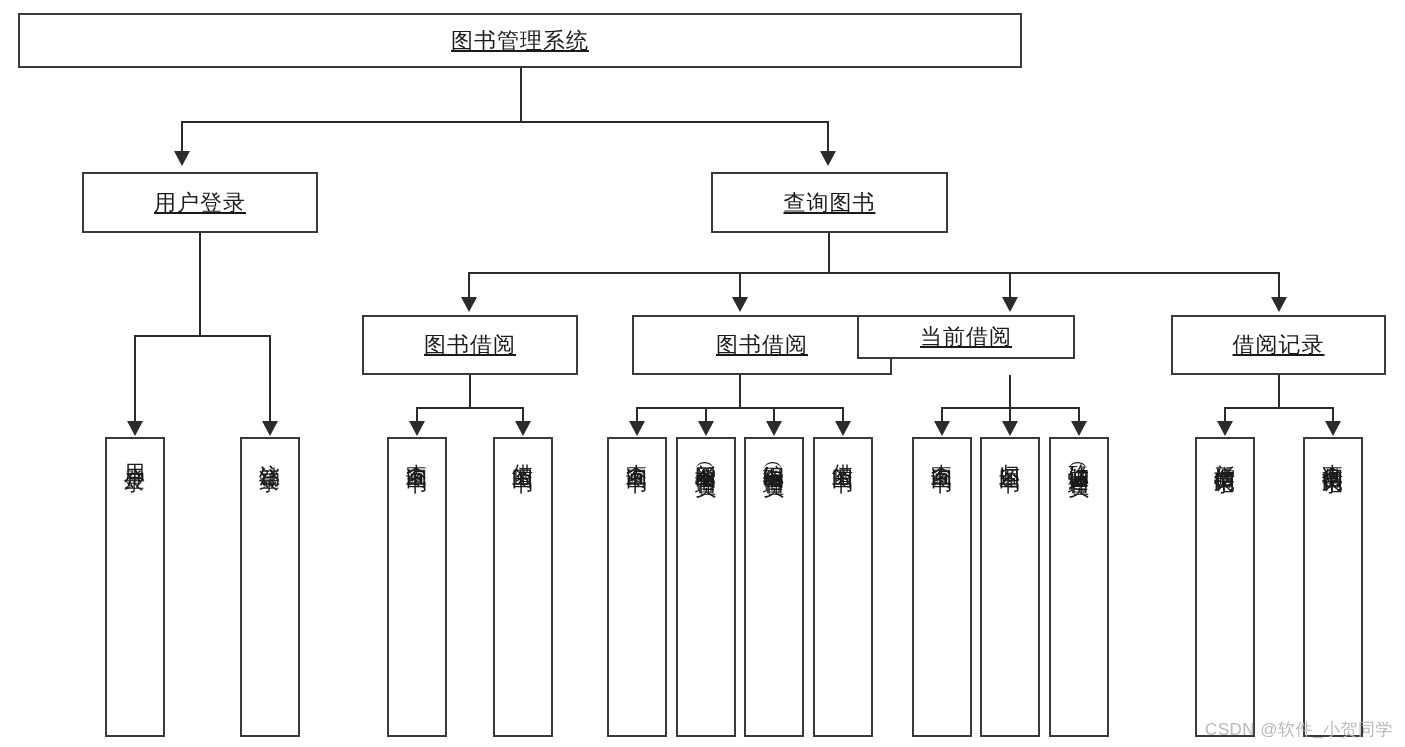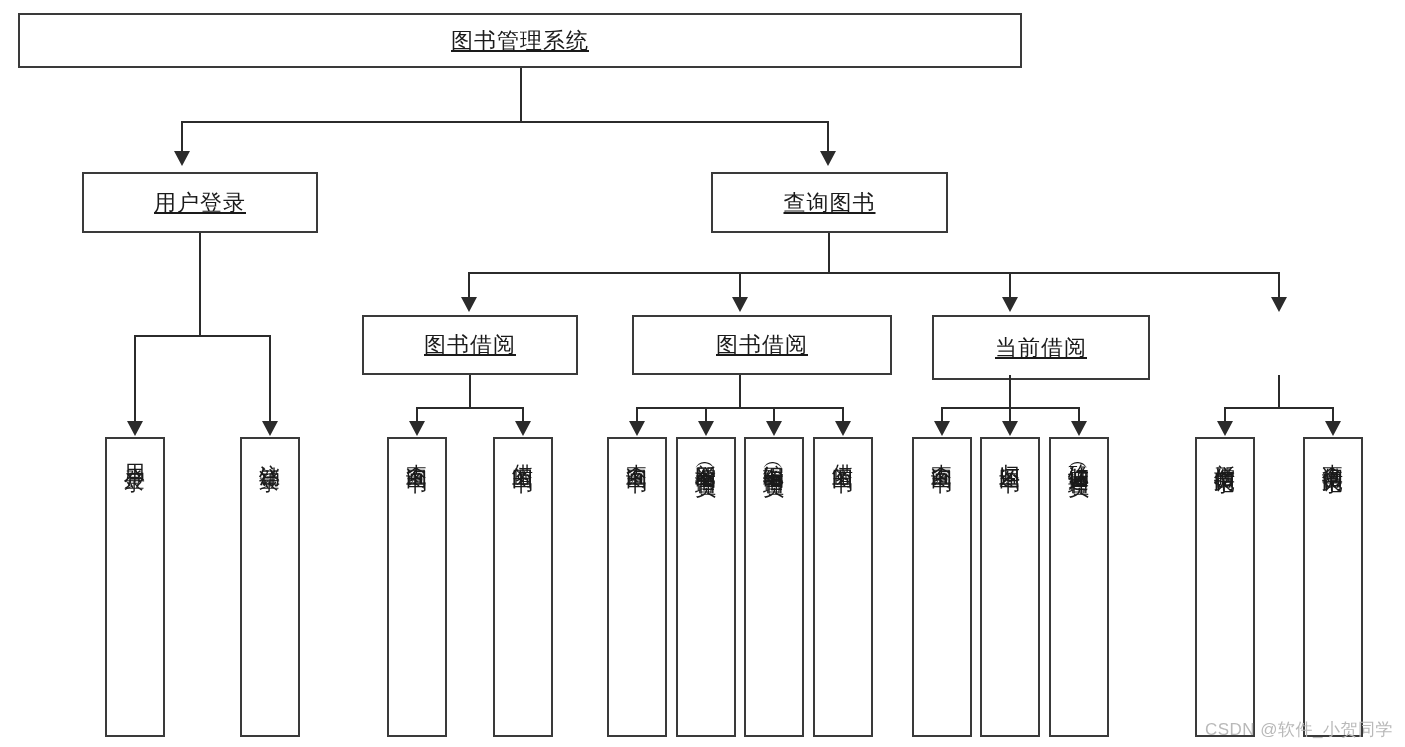--- a/index.html
+++ b/index.html
@@ -134,22 +134,25 @@
 
   <div class="conn vline" style="left:1278px; top:272px; width:2px; height:25px;"></div>
   <div class="arrow" style="left:1271px; top:297px;"></div>
 
   <div class="node horiz" style="left:362px; top:315px; width:216px; height:60px;">
     <span class="node-label">图书借阅</span>
   </div>
   <div class="node horiz" style="left:632px; top:315px; width:260px; height:60px;">
     <span class="node-label">图书借阅</span>
   </div>
-  <div class="node horiz" style="left:932px; top:315px; width:218px; height:65px;">
+  <div class="node horiz" style="left:857px; top:315px; width:218px; height:44px;">
     <span class="node-label">当前借阅</span>
+  </div>
+  <div class="node horiz" style="left:1171px; top:315px; width:215px; height:60px;">
+    <span class="node-label">借阅记录</span>
   </div>
 
   <div class="conn vline" style="left:469px; top:375px; width:2px; height:33px;"></div>
   <div class="conn hline" style="left:416px; top:407px; width:108px; height:2px;"></div>
   <div class="conn vline" style="left:416px; top:407px; width:2px; height:14px;"></div>
   <div class="arrow" style="left:409px; top:421px;"></div>
   <div class="conn vline" style="left:522px; top:407px; width:2px; height:14px;"></div>
   <div class="arrow" style="left:515px; top:421px;"></div>
 
   <div class="conn vline" style="left:739px; top:375px; width:2px; height:33px;"></div>

